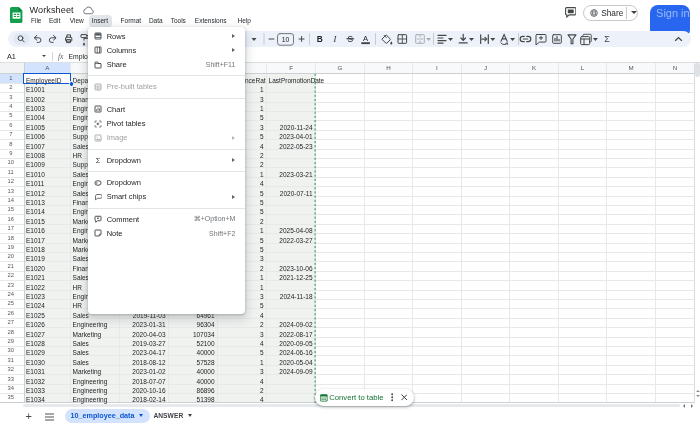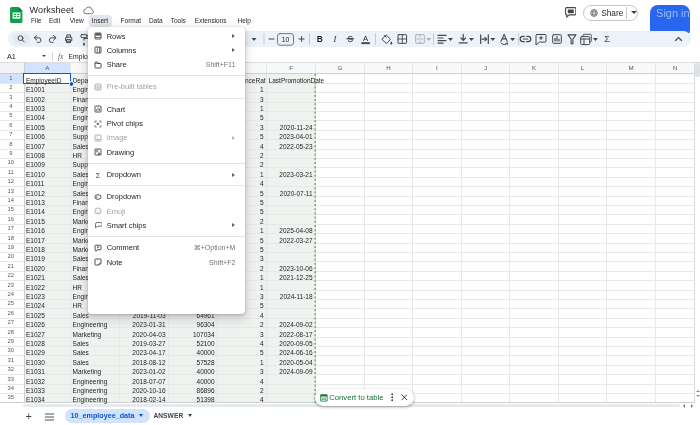--- a/index.html
+++ b/index.html
@@ -497,64 +497,47 @@
         <rect x="2" y="2" width="12" height="12" rx="1"></rect>
         <path d="M5 11.5V8.5M8 11.5V5M11 11.5V7" stroke-width="1.5"></path>
       </svg>
       <span>Chart</span>
     </div>
     <div class="mi">
       <svg class="ic" viewBox="0 0 16 16" fill="none" stroke="#3a3e43" stroke-width="1.8">
         <path d="M2 5.5 V3 a1 1 0 0 1 1-1 h2.5 M10.5 2 H13 a1 1 0 0 1 1 1 v2.5 M14 10.5 V13 a1 1 0 0 1 -1 1 h-2.5 M5.5 14 H3 a1 1 0 0 1 -1-1 v-2.5" stroke-width="1.5"></path>
         <path d="M8 5.5 v5 M5.5 8 h5 M8 5.5 l-1.4 1.4 M8 5.5 l1.4 1.4 M5.5 8 l1.4 -1.4 M5.5 8 l1.4 1.4" stroke-width="1.2"></path>
       </svg>
-      <span>Pivot chips</span>
+      <span>Pivot tables</span>
     </div>
     <div class="mi dis">
       <svg class="ic" viewBox="0 0 16 16" fill="none" stroke="#3a3e43" stroke-width="1.8">
         <rect x="2" y="2" width="12" height="12" rx="1"></rect>
         <circle cx="6" cy="6" r="1.2" fill="#40454a" stroke="none"></circle>
         <path d="M3.5 12.5 L7 8.5 l2.5 3 2-2.3 1.8 3.3 Z" fill="#40454a" stroke="none"></path>
       </svg>
       <span>Image</span>
       <span class="ar"></span>
     </div>
-    <div class="mi">
-      <svg class="ic" viewBox="0 0 16 16" fill="none" stroke="#3a3e43" stroke-width="1.8">
-        <rect x="2" y="2" width="12" height="12" rx="1"></rect>
-        <circle cx="6.2" cy="6.2" r="2" stroke-width="1.3"></circle>
-        <path d="M12.8 12.8 H7.5 L10.1 8 Z" fill="#40454a" stroke="none"></path>
-      </svg>
-      <span>Drawing</span>
-    </div>
     <div class="sep"></div>
     <div class="mi">
       <svg class="ic" viewBox="0 0 16 16" fill="none" stroke="#3a3e43" stroke-width="1.8">
         <text x="8" y="13.6" font-size="15" fill="#3a3e43" stroke="none" text-anchor="middle" font-family="Liberation Sans">Σ</text>
       </svg>
       <span>Dropdown</span>
       <span class="ar"></span>
     </div>
     <div class="sep"></div>
     <div class="mi">
       <svg class="ic" viewBox="0 0 16 16" fill="none" stroke="#3a3e43" stroke-width="1.8">
         <ellipse cx="8" cy="8" rx="6.2" ry="4.6"></ellipse>
         <circle cx="5.6" cy="8" r="1.3" fill="#40454a" stroke="none"></circle>
       </svg>
       <span>Dropdown</span>
     </div>
-    <div class="mi dis">
-      <svg class="ic" viewBox="0 0 16 16" fill="none" stroke="#3a3e43" stroke-width="1.8">
-        <circle cx="8" cy="8" r="6.2"></circle>
-        <circle cx="5.8" cy="6.4" r="0.9" fill="#40454a" stroke="none"></circle>
-        <circle cx="10.2" cy="6.4" r="0.9" fill="#40454a" stroke="none"></circle>
-        <path d="M5 9.5 a3.4 3.4 0 0 0 6 0" stroke-width="1.3"></path>
-      </svg>
-      <span>Emoji</span>
-    </div>
     <div class="mi">
       <svg class="ic" viewBox="0 0 16 16" fill="none" stroke="#3a3e43" stroke-width="1.8">
         <path d="M5.5 3 h7.2 a3.8 3.8 0 0 1 0 7.6 H7.2 L3 13.5 V6.8 A3.8 3.8 0 0 1 5.5 3 Z" stroke-width="1.5"></path>
       </svg>
       <span>Smart chips</span>
       <span class="ar"></span>
     </div>
     <div class="sep"></div>
     <div class="mi">
       <svg class="ic" viewBox="0 0 16 16" fill="none" stroke="#3a3e43" stroke-width="1.8">

